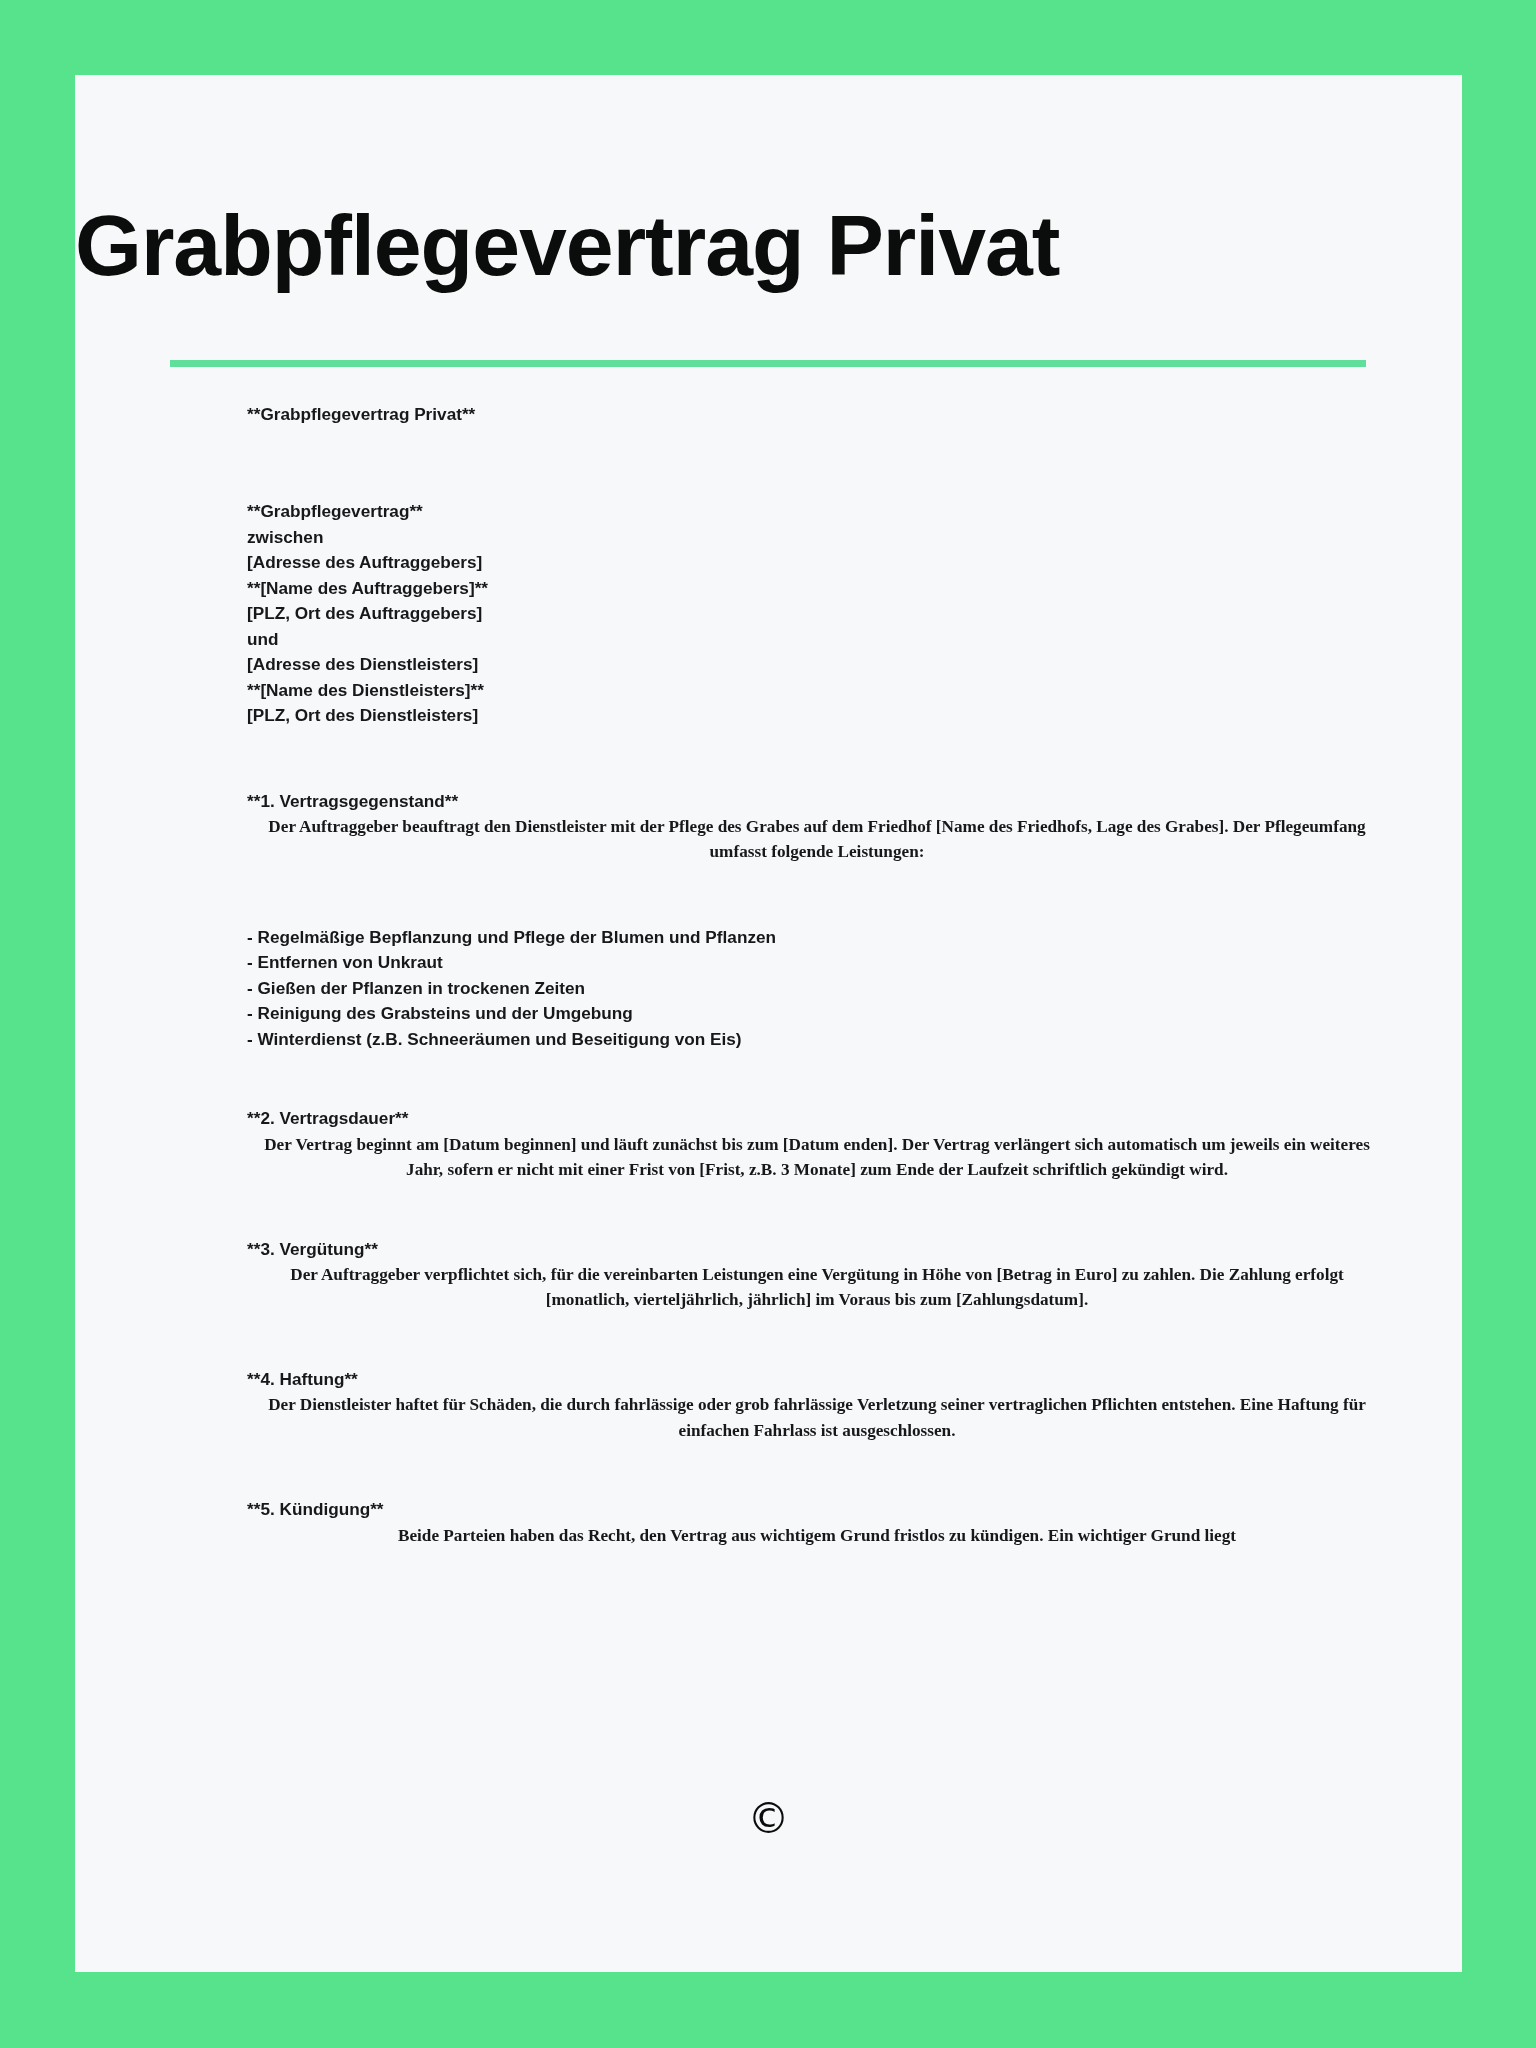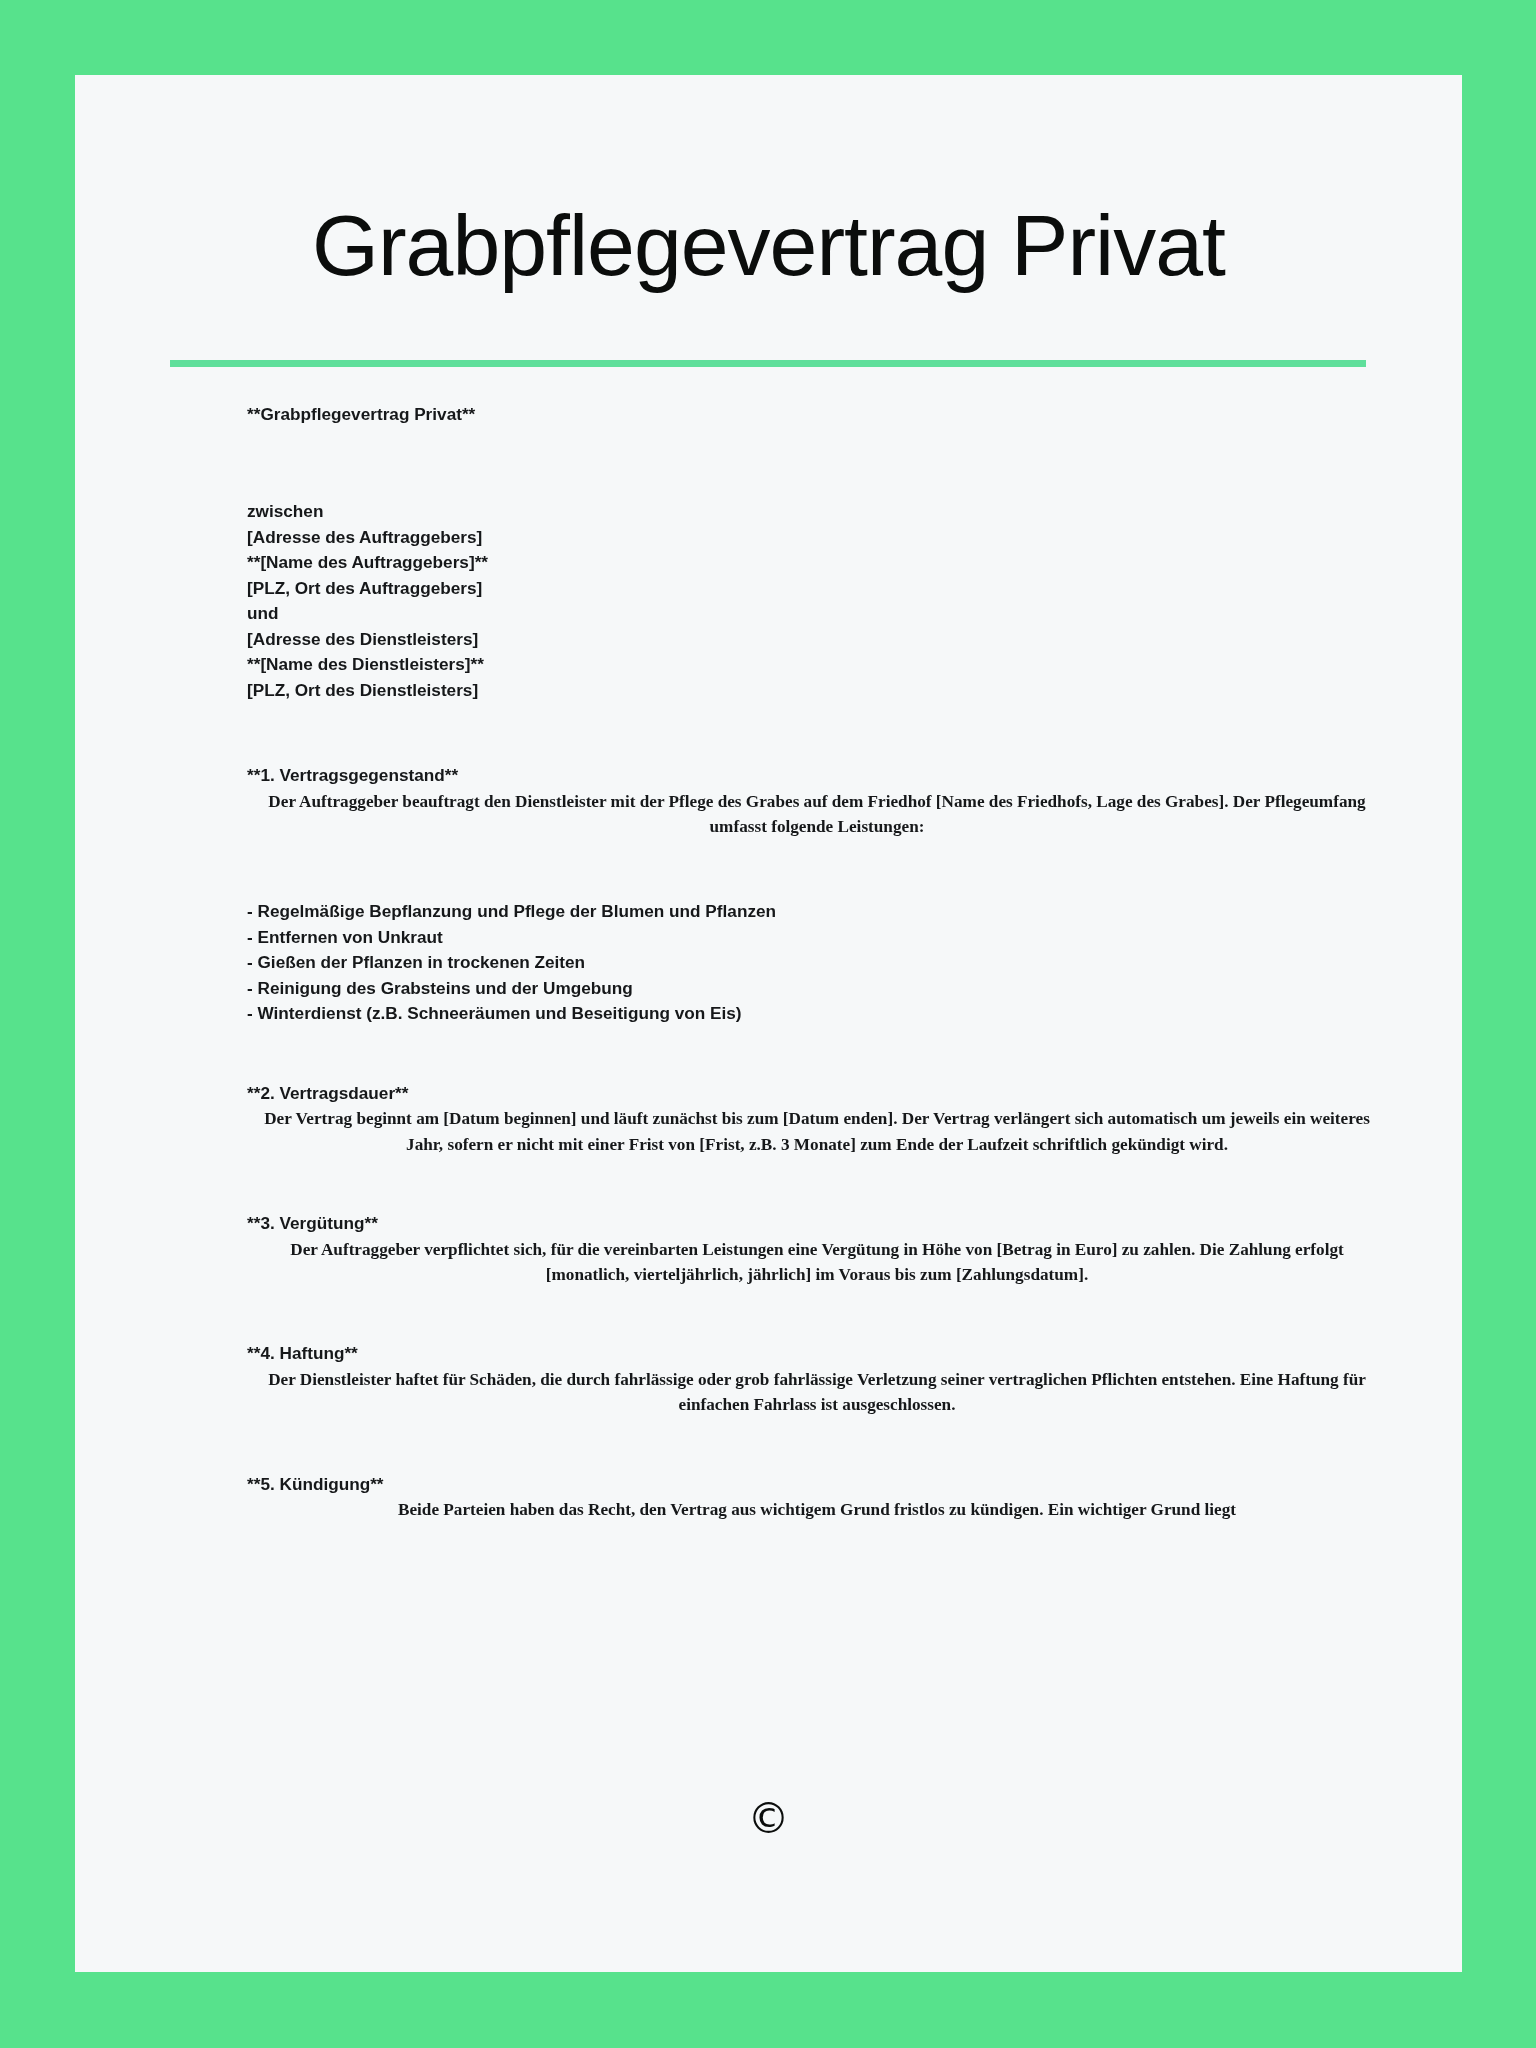--- a/index.html
+++ b/index.html
@@ -21,23 +21,22 @@
     width: 1387px;
     height: 1897px;
     background: #f6f8f9;
     box-sizing: border-box;
   }
   .doc-title {
     position: absolute;
     left: 0;
     top: 125px;
     width: 100%;
-    text-align: center;
     font-size: 86px;
-    font-weight: 400;
+    font-weight: 700;
     color: #0b0d0c;
     letter-spacing: -1px;
     line-height: 1.05;
     white-space: nowrap;
   }
   .title-rule {
     position: absolute;
     left: 95px;
     top: 285px;
     width: 1196px;
@@ -90,20 +89,21 @@
 
   <div class="doc-body">
 
     <div class="blk">
       <p>**Grabpflegevertrag Privat**</p>
     </div>
 
     <div class="gap-xl"></div>
 
     <div class="blk">
+      <p>**Grabpflegevertrag**</p>
       <p>zwischen</p>
       <p>[Adresse des Auftraggebers]</p>
       <p>**[Name des Auftraggebers]**</p>
       <p>[PLZ, Ort des Auftraggebers]</p>
       <p>und</p>
       <p>[Adresse des Dienstleisters]</p>
       <p>**[Name des Dienstleisters]**</p>
       <p>[PLZ, Ort des Dienstleisters]</p>
     </div>
 

